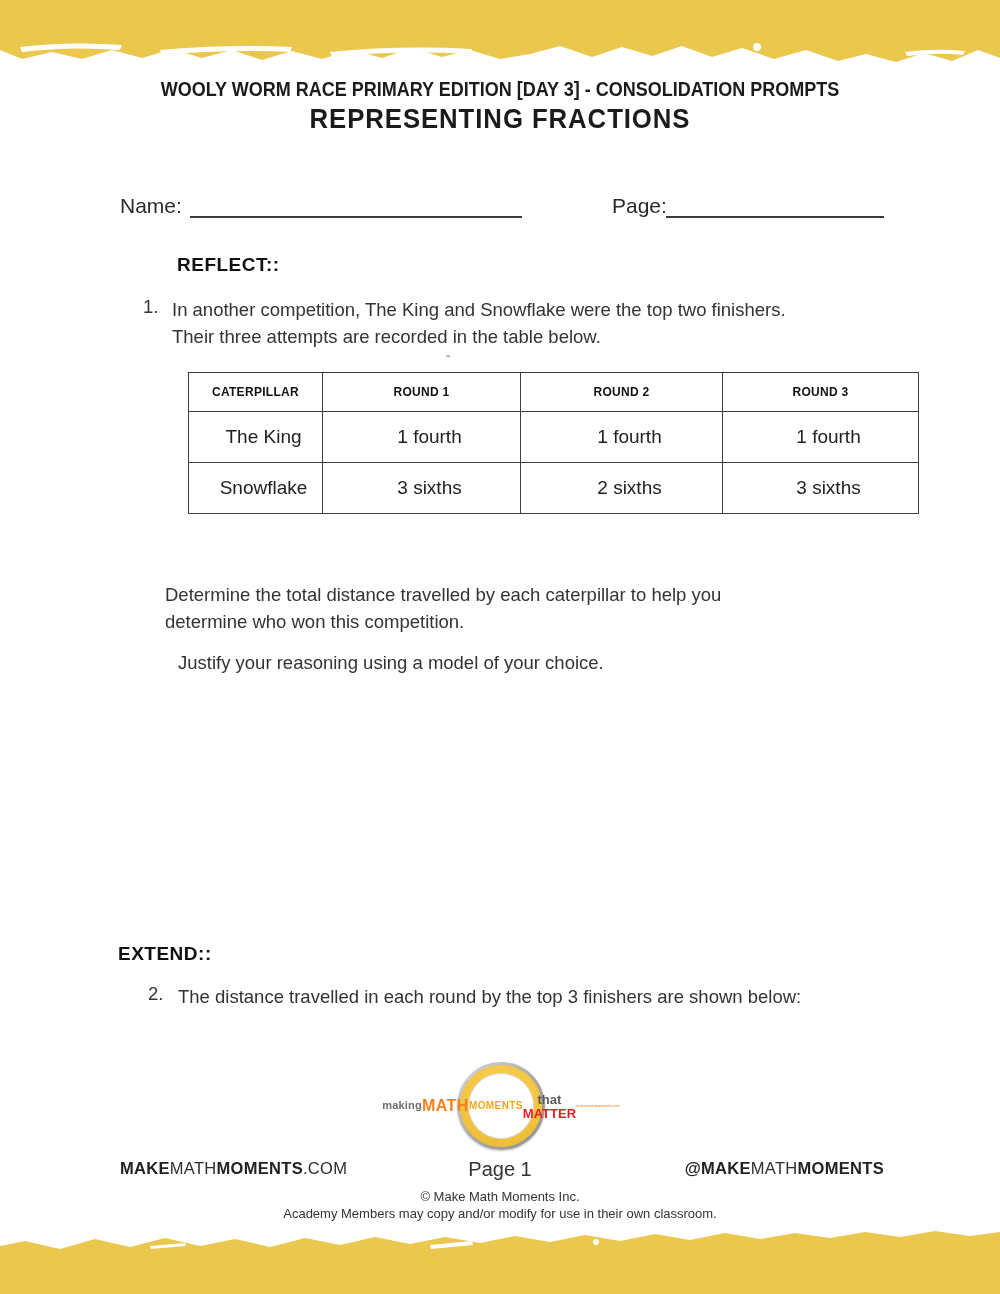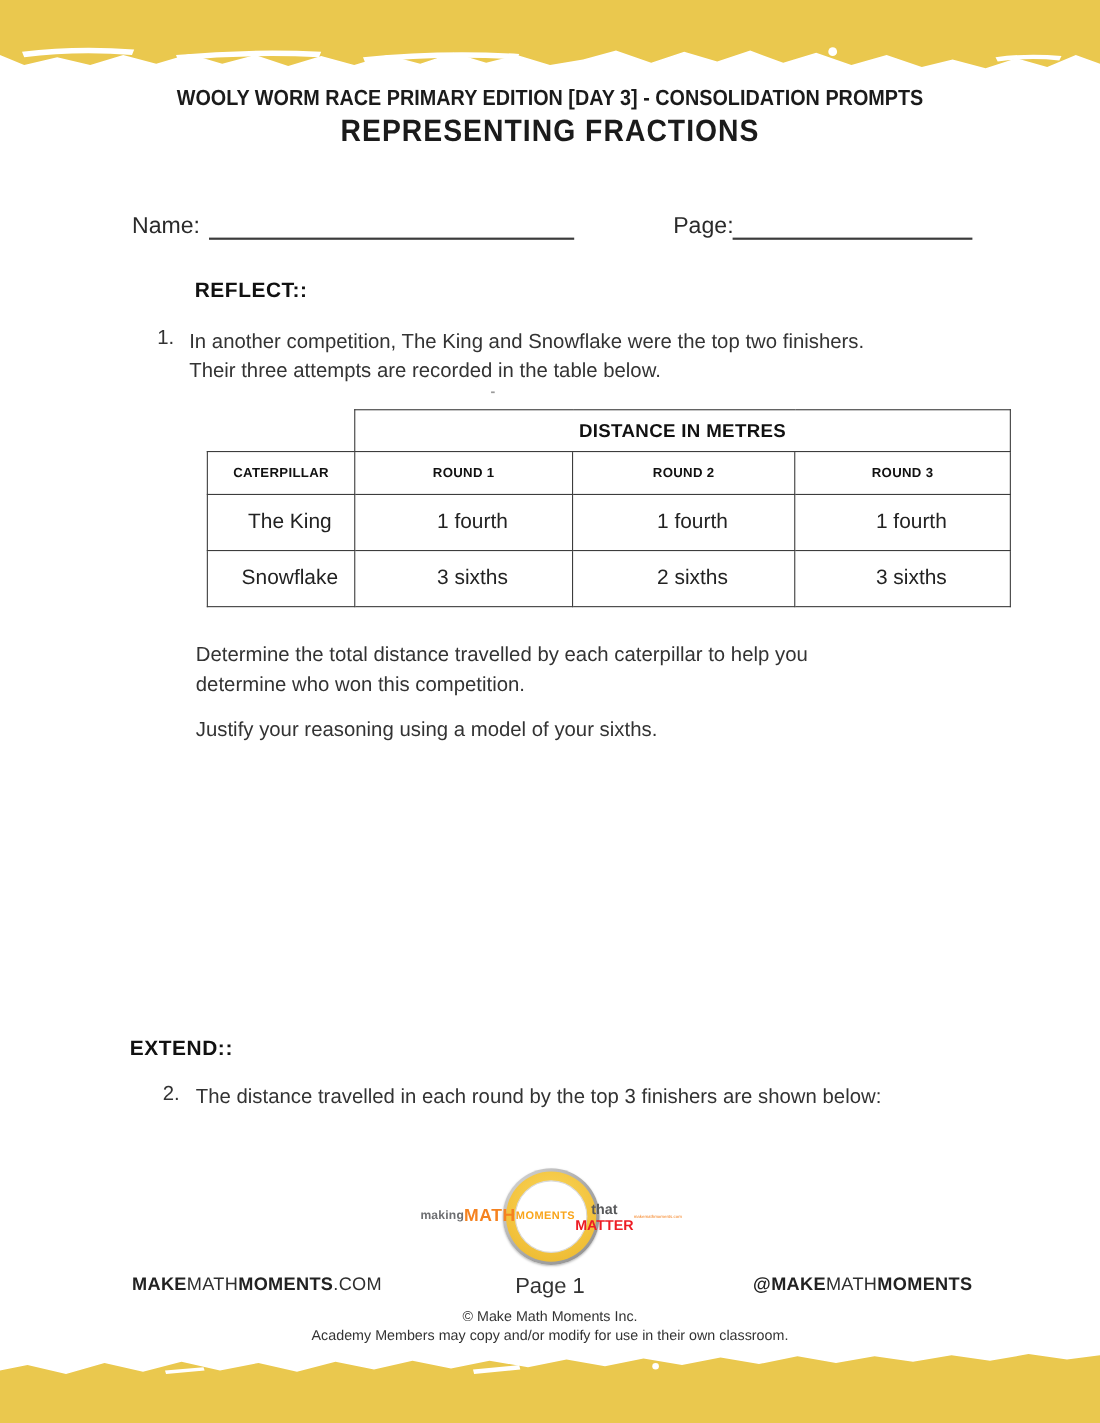--- a/index.html
+++ b/index.html
@@ -115,24 +115,20 @@
   <div class="abs stray-dash" style="left:446px; top:348px;">-</div>
 
   <table class="results abs" style="left:188px; top:372px; width:730px;">
     <colgroup>
         <col style="width:134px">
         <col style="width:198px">
         <col style="width:202px">
         <col style="width:196px">
       </colgroup>
     <tbody>
-        <tr>
-      <td class="nob"></td>
-      <td class="t-span-h" colspan="3">DISTANCE IN METRES</td>
-    </tr>
     <tr>
       <td class="t-col-h">CATERPILLAR</td>
       <td class="t-col-h">ROUND 1</td>
       <td class="t-col-h">ROUND 2</td>
       <td class="t-col-h">ROUND 3</td>
     </tr>
     <tr>
       <td class="t-cell">The King</td>
       <td class="t-cell">1 fourth</td>
       <td class="t-cell">1 fourth</td>
@@ -140,25 +136,25 @@
     </tr>
     <tr>
       <td class="t-cell">Snowflake</td>
       <td class="t-cell">3 sixths</td>
       <td class="t-cell">2 sixths</td>
       <td class="t-cell">3 sixths</td>
     </tr>
   </tbody>
     </table>
 
-  <div class="abs body-txt" style="left:178px; top:581px; width:720px;">
+  <div class="abs body-txt" style="left:165px; top:581px; width:720px;">
     <div>Determine the total distance travelled by each caterpillar to help you</div>
     <div>determine who won this competition.</div>
   </div>
-  <div class="abs body-txt" style="left:178px; top:649px; width:720px;">Justify your reasoning using a model of your sixths.</div>
+  <div class="abs body-txt" style="left:178px; top:649px; width:720px;">Justify your reasoning using a model of your choice.</div>
 
   <div class="abs sec-h" style="left:118px; top:943px;">EXTEND::</div>
   <div class="abs q-num" style="left:148px; top:983px;">2.</div>
   <div class="abs body-txt" style="left:178px; top:983px; width:760px;">The distance travelled in each round by the top 3 finishers are shown below:</div>
 
   <div class="abs logo-outer" style="left:457px; top:1062px;">
     <div class="logo-yellow"></div>
     <div class="logo-white">
       <div class="lg-making">making</div>
       <div class="lg-math">MATH</div>

